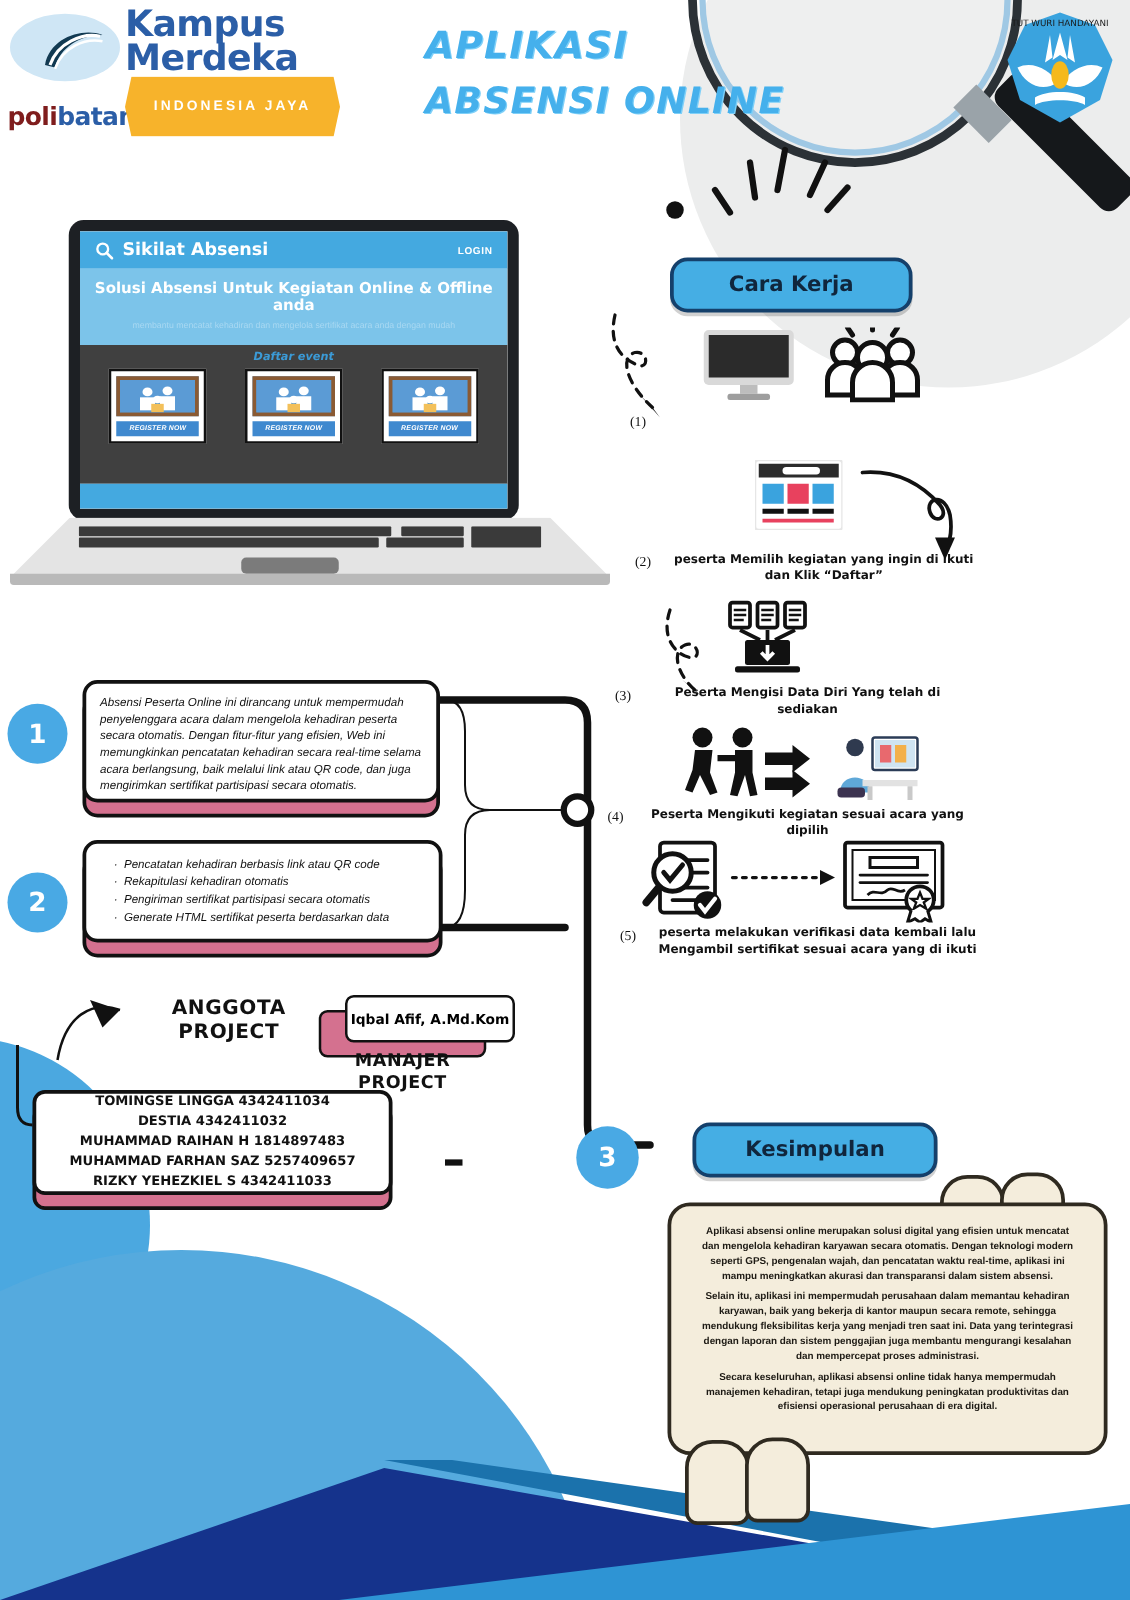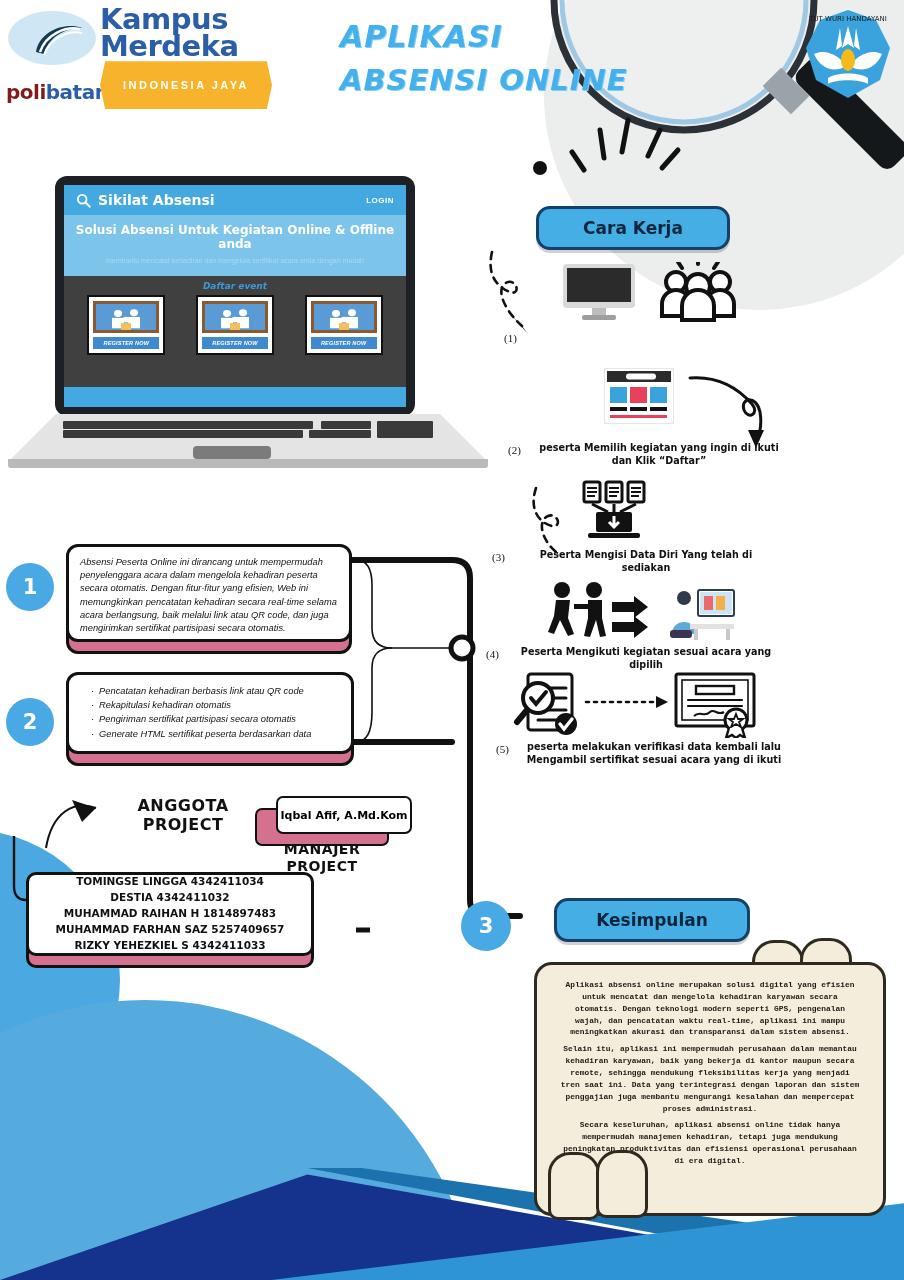--- a/index.html
+++ b/index.html
@@ -219,25 +219,25 @@
   .step-caption{
     font-weight:bold;font-size:9.6px;line-height:1.35;color:#111;
     font-family:"DejaVu Sans",sans-serif;
   }
   .step-num{
     position:absolute;font-size:11px;color:#111;font-family:"Liberation Serif",serif;
   }
 
   
   .kesim-card{
-    position:absolute;left:534px;top:962px;width:352px;height:254px;
+    position:absolute;left:534px;top:962px;width:352px;height:202px;
     background:#f4eddc;border:3px solid #2f2a20;border-radius:18px;box-sizing:border-box;
     padding:14px 22px;text-align:center;
     font-size:7.9px;line-height:1.5;font-weight:bold;color:#1d1a14;
-    font-family:Liberation Mono, monospace;
+    font-family:Liberation Sans, sans-serif;
   }
   .kesim-card p{margin:0 0 5px 0;}
   .tape{
     position:absolute;border:3px solid #2f2a20;background:#f4eddc;
     width:46px;height:62px;border-radius:22px 22px 10px 10px;
   }
   .tape-tl{left:752px;top:940px;}
   .tape-tr{left:800px;top:938px;}
   .tape-bl{left:548px;top:1152px;}
   .tape-br{left:596px;top:1150px;}

